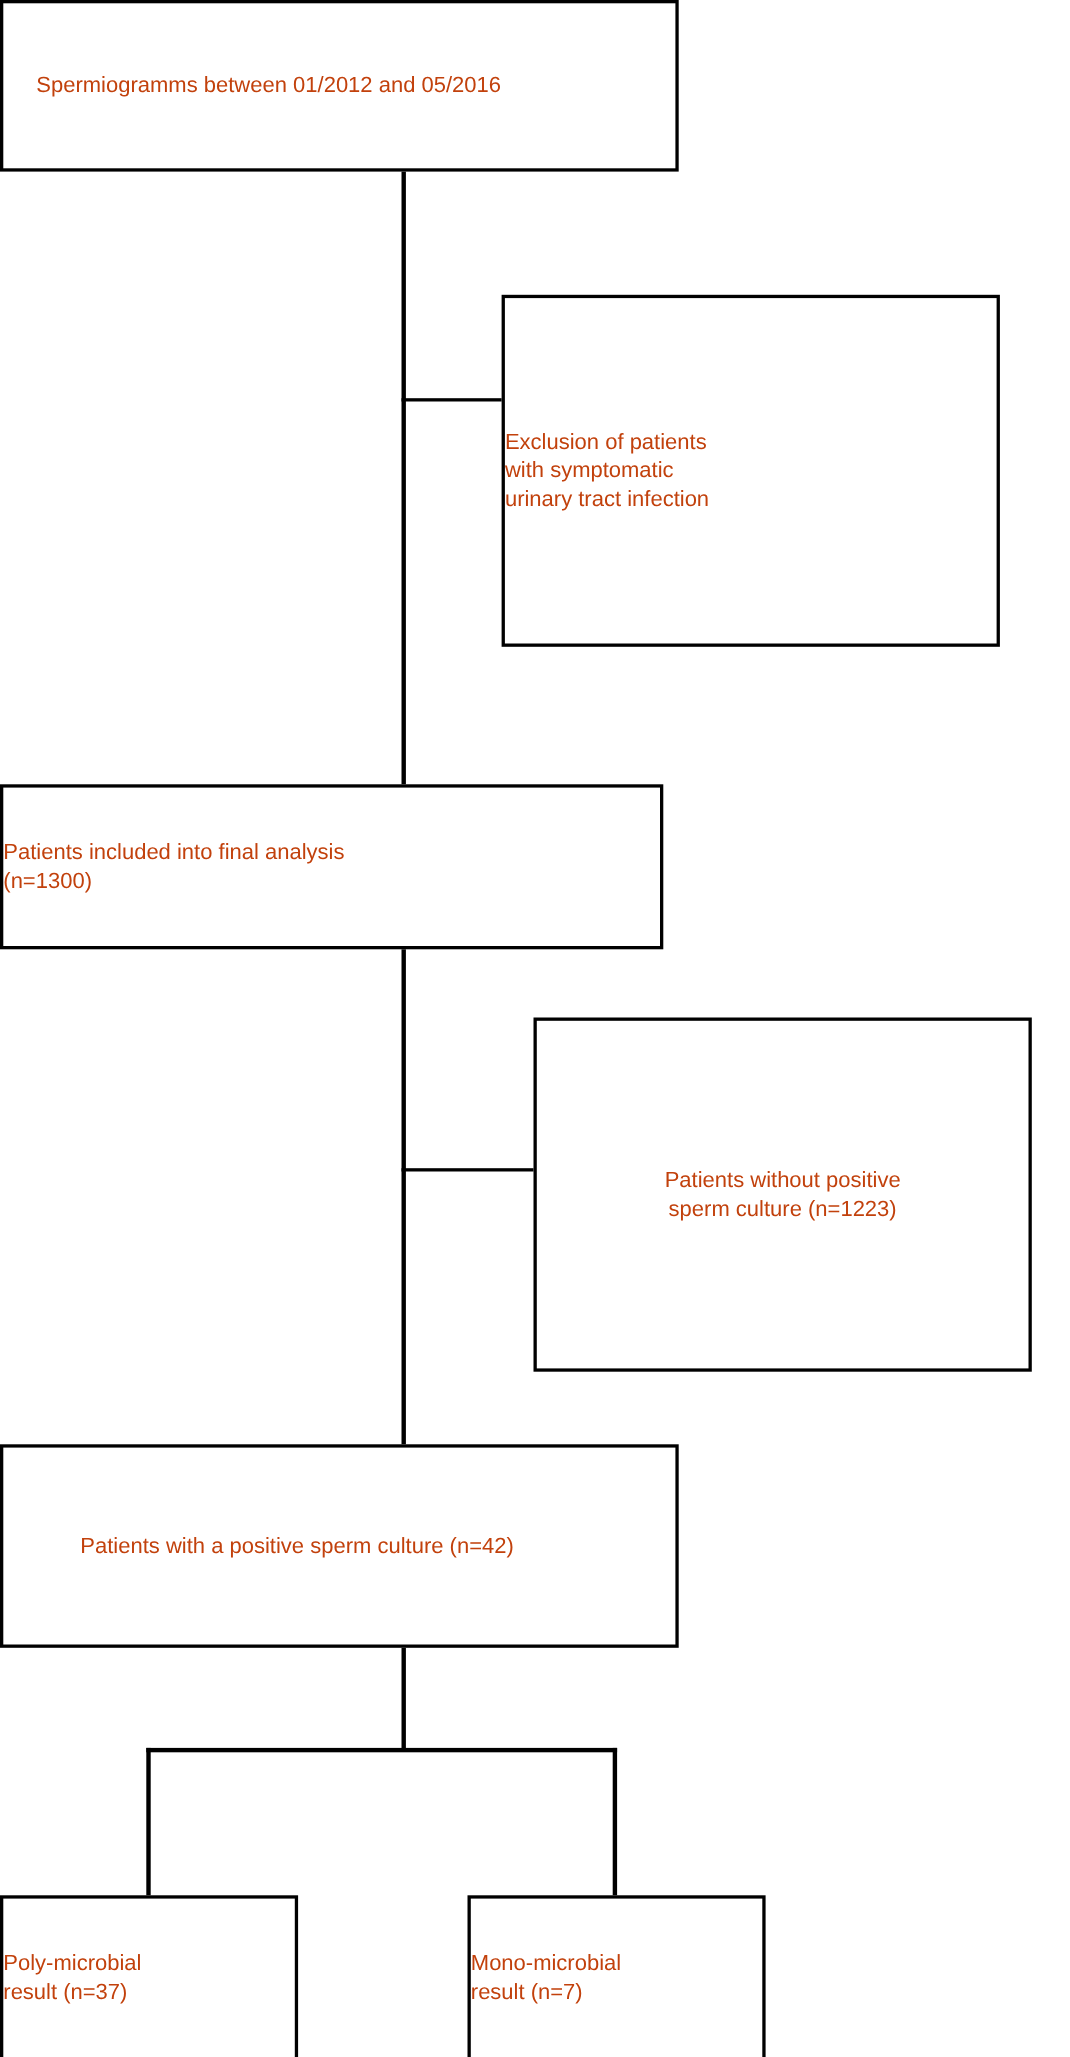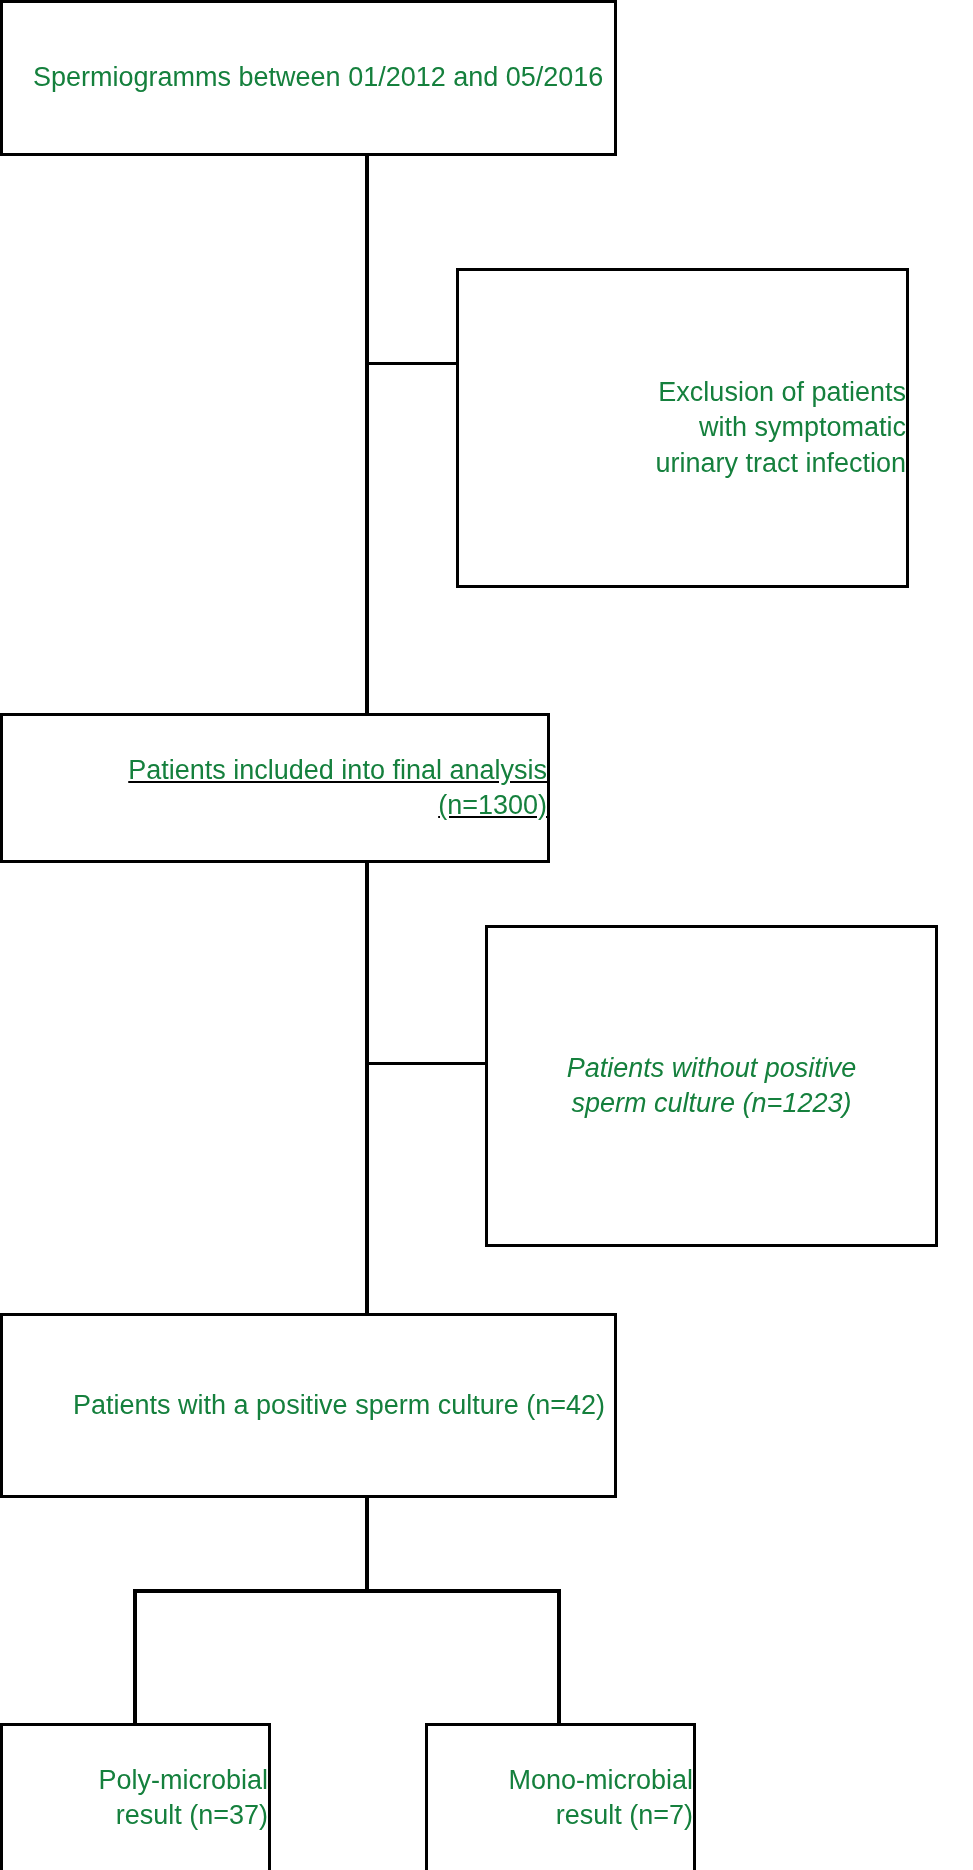--- a/index.html
+++ b/index.html
@@ -20,52 +20,51 @@
     position: absolute;
     box-sizing: border-box;
     border: 3px solid #000000;
     background: #ffffff;
     display: flex;
     align-items: center;
     z-index: 2;
   }
   .node .node-text {
     width: 100%;
-    font-size: 27px;
+    font-size: 20px;
     line-height: 1.30;
-    color: #15803d;
+    color: #c2410c;
     white-space: pre-line;
   }
   .node.center .node-text {
-    text-align: right;
+    text-align: left;
   }
   .node.left-pad .node-text {
     text-align: left;
     padding-left: 30px;
   }
   .node.indent .node-text {
     text-align: center;
     padding-left: 14px;
     padding-right: 14px;
-    font-style: italic;
   }
 
   
   .line {
     position: absolute;
     background: #000000;
     z-index: 1;
   }
   .vline { width: 4px; }
   .hline { height: 4px; }
 
   
   #node-source      { left: 0px;   top: 0px;    width: 617px; height: 156px; }
   #node-exclusion   { left: 456px; top: 268px;  width: 453px; height: 320px; }
-  #node-included    { left: 0px;   top: 713px;  width: 550px; height: 150px; text-decoration: underline; }
+  #node-included    { left: 0px;   top: 713px;  width: 603px; height: 150px; }
   #node-nonpositive { left: 485px; top: 925px;  width: 453px; height: 322px; }
   #node-positive    { left: 0px;   top: 1313px; width: 617px; height: 185px; padding-left: 40px; }
   #node-poly        { left: 0px;   top: 1723px; width: 271px; height: 150px; }
   #node-mono        { left: 425px; top: 1723px; width: 271px; height: 150px; }
 
   
   
   #line-trunk-1     { left: 365px; top: 154px;  width: 4px;   height: 562px; }
   
   #line-branch-excl { left: 365px; top: 362px;  width: 95px;  height: 3px; }

